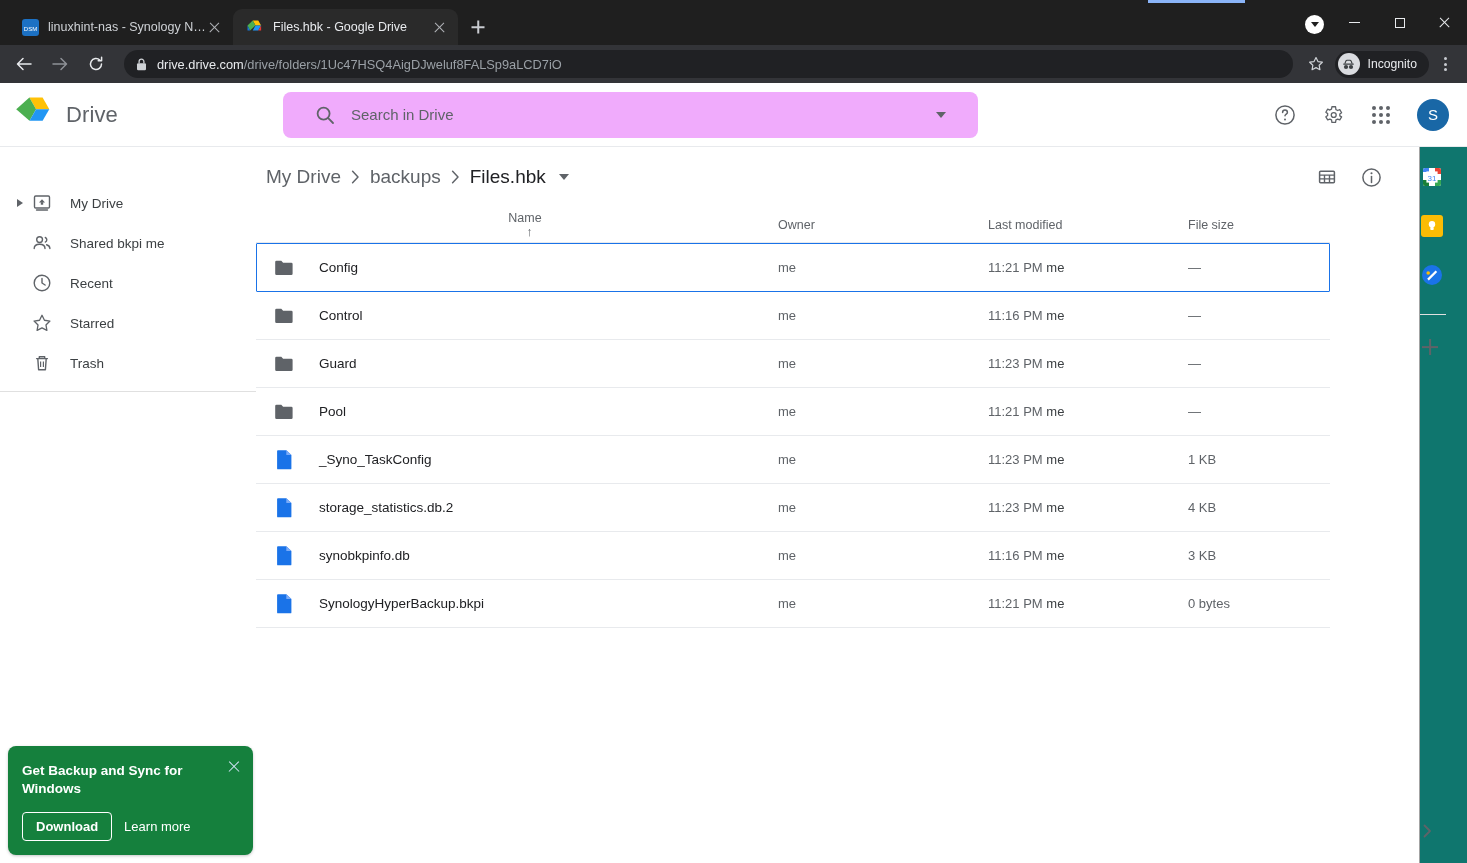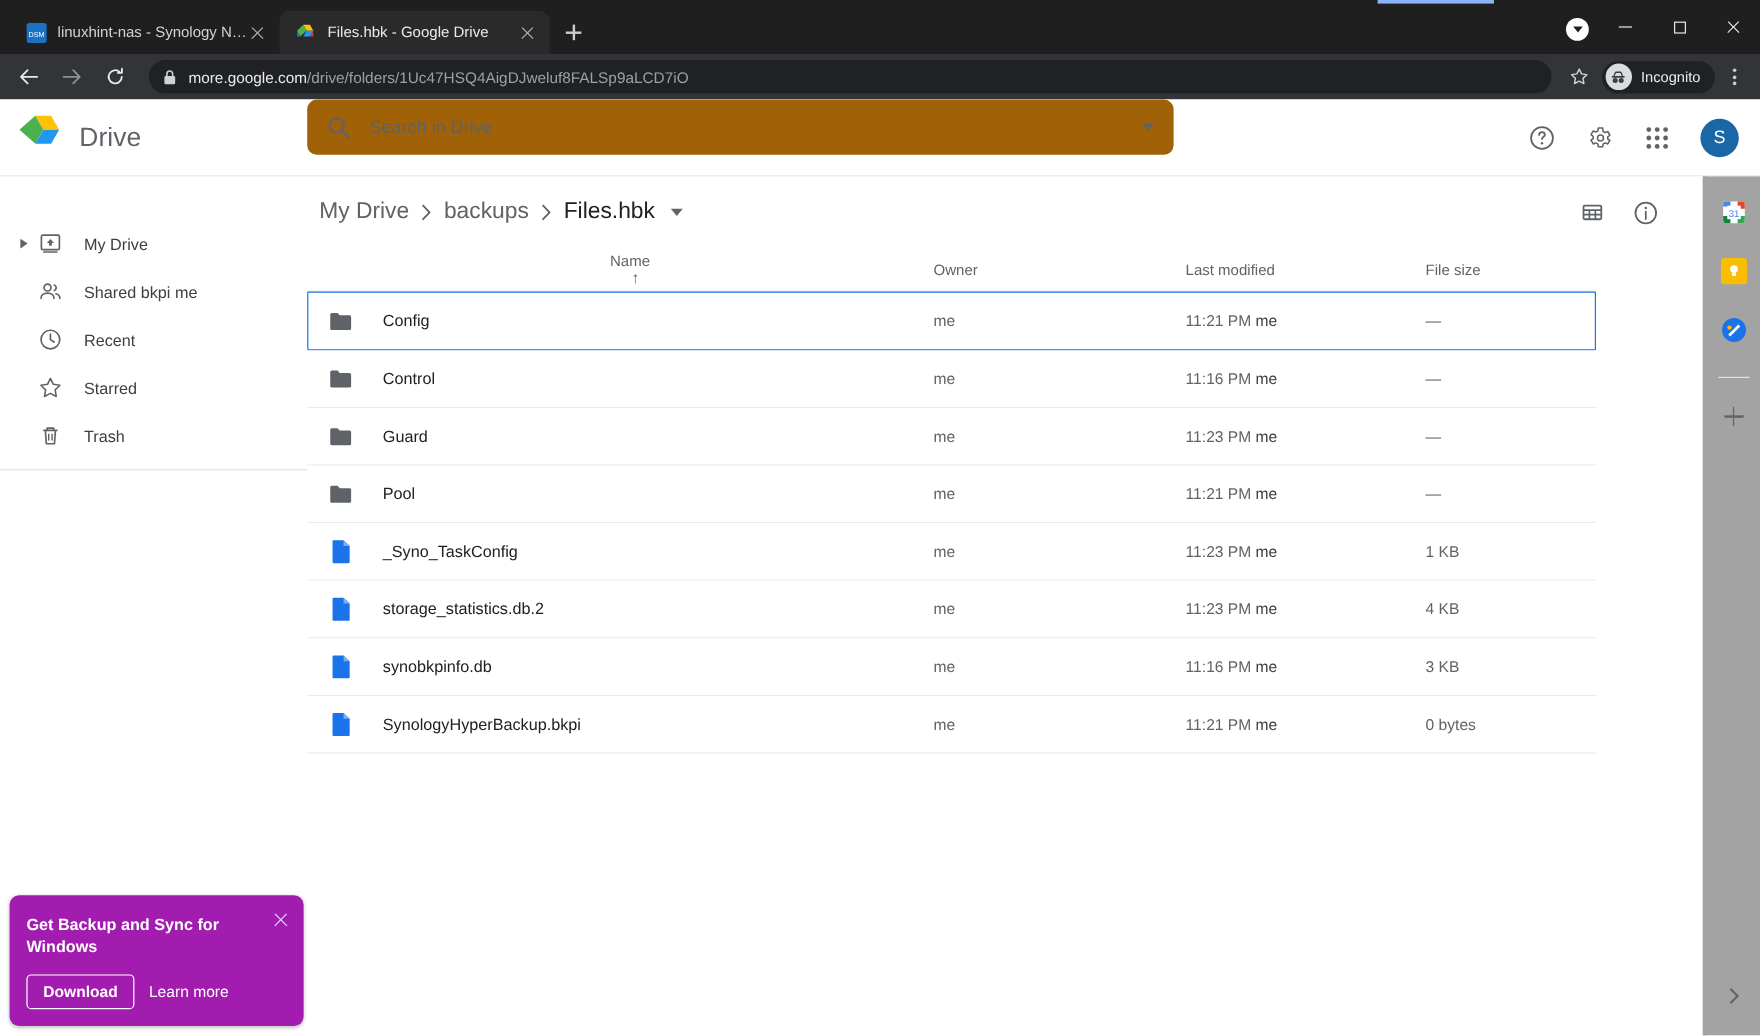--- a/index.html
+++ b/index.html
@@ -91,29 +91,30 @@
     display: flex; align-items: center; justify-content: center;
   }
   .incog-label { font-size: 12.2px; color: #e8eaed; }
   .kebab { width: 28px; height: 30px; display:flex; flex-direction:column; align-items:center; justify-content:center; gap: 2.5px; margin-left: 2px; }
   .kebab span { width: 3px; height: 3px; border-radius: 50%; background: #c9ccd1; display:block; }
 
   
   .app { height: 780px; background: #fff; display: flex; flex-direction: column; position: relative; }
 
   .gheader {
-    height: 64px; display: flex; flex: 0 0 64px;
+    height: 64px; display: flex; align-items: center; flex: 0 0 64px;
     border-bottom: 1px solid #e8eaed; background: #fff;
   }
   .brand { width: 256px; display: flex; align-items: center; padding-left: 16px; flex: 0 0 256px; }
   .brand-name { font-size: 22px; color: #5f6368; margin-left: 10px; letter-spacing: .1px; }
   .searchwrap { flex: 1; max-width: 722px; }
   .searchbox {
-    height: 46px; background: #a16207; border-radius: 8px; display: flex; align-items: center;
-    padding: 0 16px;
+    height: 46px; background: #f0abfc; border-radius: 8px; display: flex; align-items: center;
+    padding: 0 32px;
+    margin-left: 27px;
   }
   .searchbox .sicon { margin-right: 16px; display: flex; }
   .search-input {
     flex: 1; border: none; background: transparent; outline: none;
     font-size: 15px; color: #202124; font-family: "Liberation Sans", sans-serif;
   }
   .search-input::placeholder { color: #5f6368; }
   .caret-down { width: 0; height: 0; border-left: 5px solid transparent; border-right: 5px solid transparent; border-top: 6px solid #5f6368; }
   .header-actions { margin-left: auto; display: flex; align-items: center; padding-right: 18px; gap: 4px; }
   .hicon { width: 44px; height: 44px; display: flex; align-items: center; justify-content: center; }
@@ -155,21 +156,21 @@
   .progress-fill { position: absolute; left: 0; top: 0; height: 4px; background: #1a73e8; border-radius: 2px; width: 1px; }
   .storage-text { font-size: 12px; color: #5f6368; margin-left: 10px; }
   .buy-btn {
     margin: 16px 0 0 10px; height: 36px; width: 128px; border: 1px solid #dadce0; border-radius: 4px;
     display: flex; align-items: center; justify-content: center; font-size: 13.5px; color: #1a73e8;
     background: #fff; cursor: pointer; font-family: "Liberation Sans", sans-serif;
   }
 
   
   .banner {
-    position: absolute; left: 8px; bottom: 8px; width: 245px; background: #a21caf;
+    position: absolute; left: 8px; bottom: 8px; width: 245px; background: #15803d;
     border-radius: 8px; padding: 16px 14px 14px; color: #fff;
     box-shadow: 0 1px 3px rgba(60,64,67,.3);
   }
   .banner-title { font-size: 13.5px; font-weight: bold; line-height: 1.35; width: 185px; }
   .banner-actions { display: flex; align-items: center; margin-top: 14px; gap: 12px; }
   .banner-dl {
     border: 1px solid #fff; border-radius: 4px; padding: 6px 13px; font-size: 13px;
     font-weight: bold; color: #fff; background: transparent; cursor: pointer;
     font-family: "Liberation Sans", sans-serif;
   }
@@ -222,22 +223,22 @@
   .cell-name { width: 506px; display: flex; align-items: center; }
   .name-ico { width: 24px; flex: 0 0 24px; display: flex; align-items: center; justify-content: center; }
   .name-text { font-size: 13.5px; color: #202124; margin-left: 23px; }
   .cell-owner { width: 210px; font-size: 13px; color: #5f6368; }
   .cell-mod { width: 200px; font-size: 13px; color: #5f6368; }
   .cell-mod .by { color: #3c4043; }
   .cell-size { width: 140px; font-size: 13px; color: #5f6368; }
 
   
   .rail {
-    width: 48px; flex: 0 0 48px; border-left: 3px solid #a3a3a3; background: #a3a3a3;
-    display: flex; flex-direction: column; align-items: center; padding-top: 18px; position: relative;
+    width: 48px; flex: 0 0 48px; border-left: 1px solid #a3a3a3; background: #0f766e;
+    display: flex; flex-direction: column; align-items: flex-start; padding-top: 18px; position: relative;
   }
   .rail-ico { width: 24px; height: 24px; margin-bottom: 25px; display: flex; align-items: center; justify-content: center; cursor: pointer; }
   .rail-div { width: 26px; height: 1px; background: #e0e0e0; margin: 2px 0 22px; }
   .rail-plus { width: 20px; height: 20px; position: relative; cursor: pointer; }
   .rail-plus::before, .rail-plus::after { content:""; position: absolute; background: #5f6368; left: 50%; top: 50%; }
   .rail-plus::before { width: 16px; height: 1.8px; transform: translate(-50%,-50%); }
   .rail-plus::after { width: 1.8px; height: 16px; transform: translate(-50%,-50%); }
   .rail-expand { position: absolute; bottom: 20px; cursor: pointer; }
 </style>
 </head>
@@ -310,21 +311,21 @@
         </svg>
     </div>
 
     <div class="omnibox">
       <span class="lock">
         <svg width="11" height="13" viewBox="0 0 11 13">
             <rect x="1" y="5.3" width="9" height="7" rx="1.2" fill="#cfd2d6"></rect>
             <path d="M3.1 5.3V3.6a2.4 2.4 0 0 1 4.8 0v1.7" stroke="#cfd2d6" stroke-width="1.3" fill="none"></path>
           </svg>
       </span>
-      <span class="url-strong">more.google.com</span>
+      <span class="url-strong">drive.drive.com</span>
         <span>/drive/folders/1Uc47HSQ4AigDJweluf8FALSp9aLCD7iO</span>
     </div>
 
     <div class="star-btn">
       <svg width="16" height="16" viewBox="0 0 16 16">
           <path d="M8 1.6l1.96 3.97 4.38.64-3.17 3.09.75 4.36L8 11.6l-3.92 2.06.75-4.36L1.66 6.2l4.38-.64z" stroke="#cfd2d6" stroke-width="1.2" fill="none" stroke-linejoin="round"></path>
         </svg>
     </div>
 
     <div class="incognito-pill">

